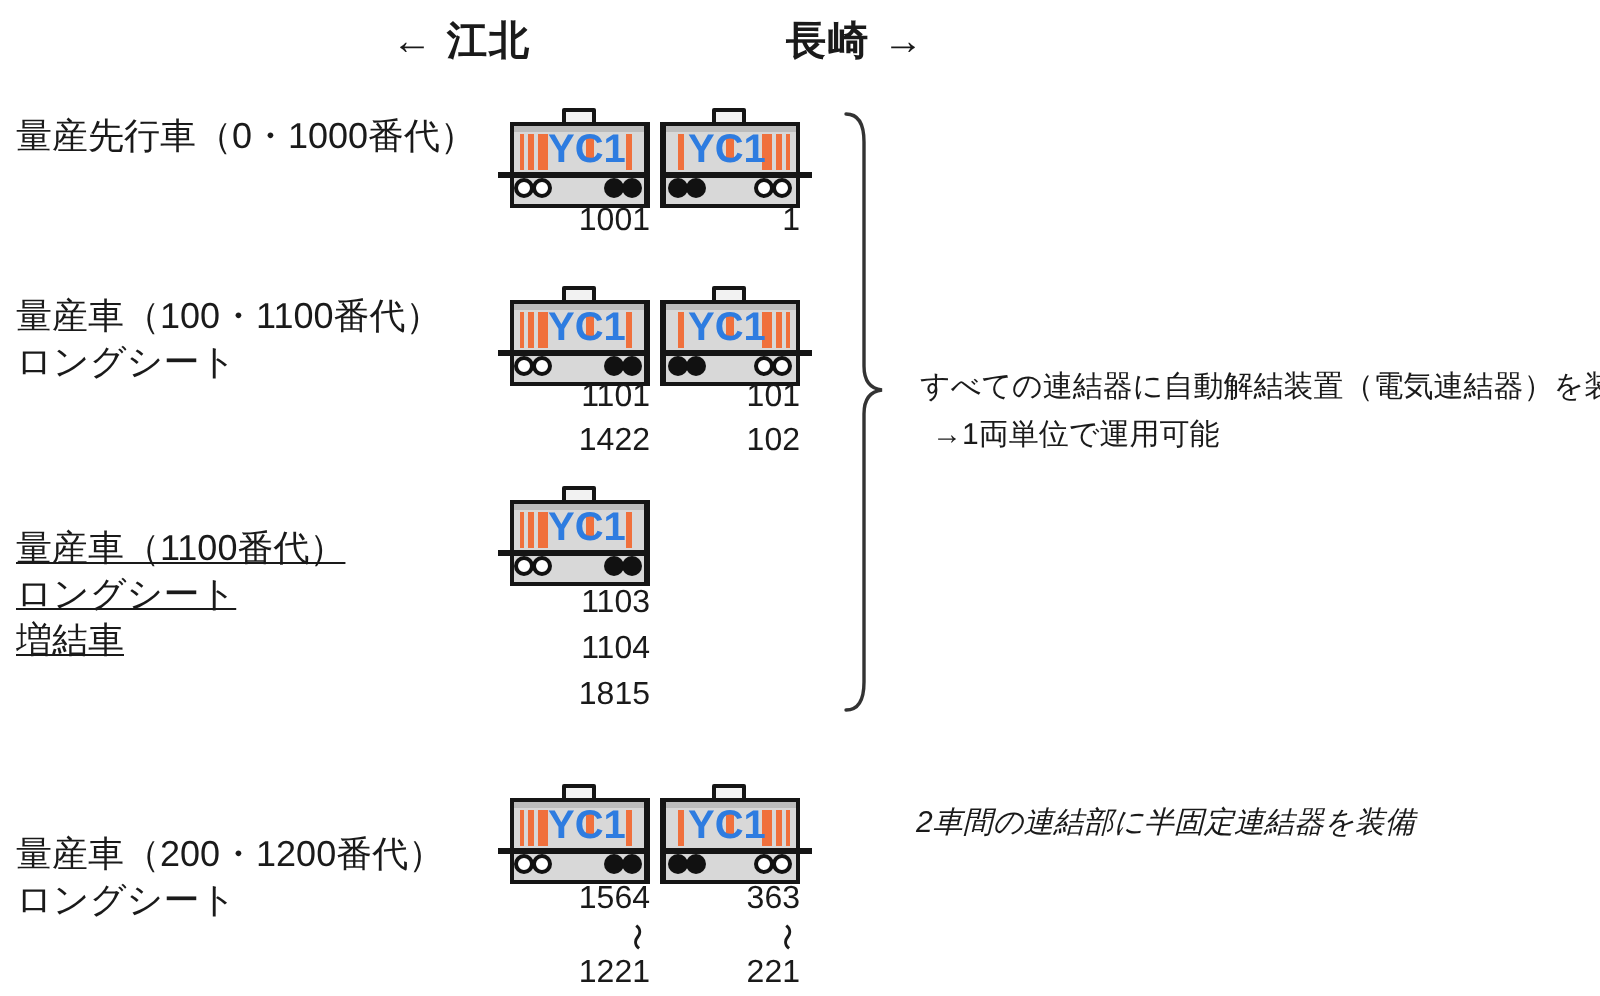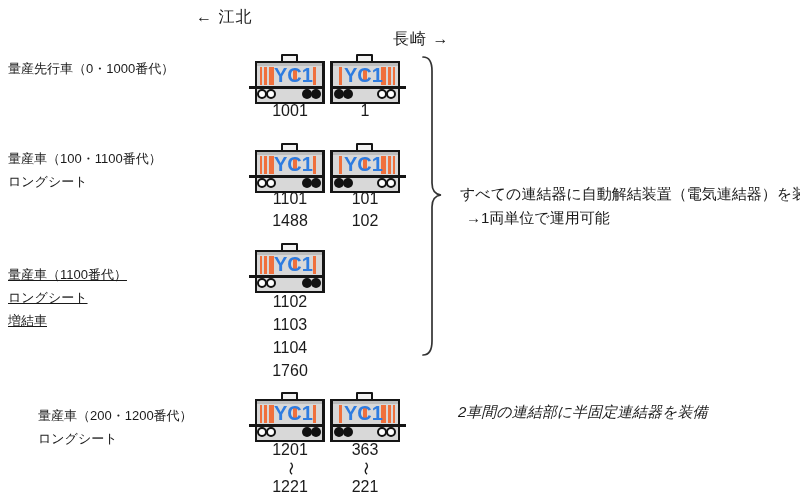--- a/index.html
+++ b/index.html
@@ -2,30 +2,30 @@
 <html><head>
 <meta charset="utf-8">
 <style>
   * { margin:0; padding:0; box-sizing:border-box; }
   html,body { background:#fff; }
   #canvas {
     position:relative; width:800px; height:498px; background:#ffffff;
     font-family:"Liberation Sans", sans-serif; color:#1a1a1a; overflow:hidden;
   }
   
-  .dir { position:absolute; top:7px; font-size:16px; letter-spacing:1px; white-space:nowrap; }
+  .dir { position:absolute; top:7px; font-size:20px; letter-spacing:1px; white-space:nowrap;font-weight:bold; }
   .dir.left  { left:196px; }
-  .dir.right { left:393px;margin-top:22px; }
-
-  
-  .rowlabel { position:absolute; left:8px; font-size:13px; line-height:23px; white-space:nowrap; }
+  .dir.right { left:393px; }
+
+  
+  .rowlabel { position:absolute; left:8px; font-size:18px; line-height:23px; white-space:nowrap; }
   .rl1 { top:57px; }
   .rl2 { top:147px; }
   .rl3 { top:263px;text-decoration:underline; }
-  .rl4 { top:404px;margin-left:30px; }
+  .rl4 { top:416px; }
 
   
   .car { position:absolute; width:70px; height:45px; }
   .roofbox {
     position:absolute; top:0; left:26px; width:17px; height:9px;
     background:#f2f2f2; border:2px solid #151515; border-radius:1px;
   }
   .carbody {
     position:absolute; top:7px; left:0; width:70px; height:43px;
     background:#d8d8d8; border:2px solid #151515;
@@ -57,21 +57,21 @@
   .cab-right .chassis { left:0; right:-6px; }
   .wheel { position:absolute; top:35px; width:10px; height:10px; border-radius:50%; }
   .wheel.outline { background:#fff; border:2px solid #111; }
   .wheel.filled  { background:#111; }
   .cab-left  .wo1 { left:2px; }  .cab-left  .wo2 { left:11px; }
   .cab-left  .wf1 { left:47px; } .cab-left  .wf2 { left:56px; }
   .cab-right .wf1 { left:4px; }  .cab-right .wf2 { left:13px; }
   .cab-right .wo1 { left:47px; } .cab-right .wo2 { left:56px; }
 
   
-  .nums { position:absolute; width:70px; text-align:center; font-size:16px; line-height:22px; white-space:nowrap; }
+  .nums { position:absolute; width:70px; text-align:right; font-size:16px; line-height:22px; white-space:nowrap; }
   .nums .tilde { font-size:14px; line-height:15px; }
   .nums .tilde span { display:inline-block; transform:rotate(90deg); }
 
   
   .brace { position:absolute; left:418px; top:53px; }
   .note { position:absolute; font-size:15px; line-height:24px; white-space:nowrap; }
   .note1 { left:460px; top:182px; }
   .note2 { left:458px; top:400px;font-style:italic; }
   .note .indent { padding-left:6px; }
 </style>
@@ -170,21 +170,21 @@
       <div class="s sTail"></div>
     </div>
     <div class="chassis"></div>
     <div class="wheel filled wf1"></div>
     <div class="wheel filled wf2"></div>
     <div class="wheel outline wo1"></div>
     <div class="wheel outline wo2"></div>
   </div>
   <div class="nums" style="left:255px;top:188px">
     <div>1101</div>
-    <div>1488</div>
+    <div>1422</div>
   </div>
   <div class="nums" style="left:330px;top:188px">
     <div>101</div>
     <div>102</div>
   </div>
 
   <div class="car cab-left" style="left:255px;top:243px">
     <div class="roofbox"></div>
     <div class="carbody">
       <div class="band"></div>
@@ -195,24 +195,23 @@
       <div class="logo">YC1</div>
       <div class="s sTail"></div>
     </div>
     <div class="chassis"></div>
     <div class="wheel outline wo1"></div>
     <div class="wheel outline wo2"></div>
     <div class="wheel filled wf1"></div>
     <div class="wheel filled wf2"></div>
   </div>
   <div class="nums" style="left:255px;top:290px;line-height:23px">
-    <div>1102</div>
     <div>1103</div>
     <div>1104</div>
-    <div>1760</div>
+    <div>1815</div>
   </div>
 
   <div class="car cab-left" style="left:255px;top:392px">
     <div class="roofbox"></div>
     <div class="carbody">
       <div class="band"></div>
       <div class="s sA"></div>
       <div class="s sB"></div>
       <div class="s sC"></div>
       <div class="ccore"></div>
@@ -236,21 +235,21 @@
       <div class="logo">YC1</div>
       <div class="s sTail"></div>
     </div>
     <div class="chassis"></div>
     <div class="wheel filled wf1"></div>
     <div class="wheel filled wf2"></div>
     <div class="wheel outline wo1"></div>
     <div class="wheel outline wo2"></div>
   </div>
   <div class="nums" style="left:255px;top:439px">
-    <div>1201</div>
+    <div>1564</div>
     <div class="tilde"><span>〜</span></div>
     <div>1221</div>
   </div>
   <div class="nums" style="left:330px;top:439px">
     <div>363</div>
     <div class="tilde"><span>〜</span></div>
     <div>221</div>
   </div>
 
   <svg class="brace" width="28" height="306" viewBox="0 0 28 306">

